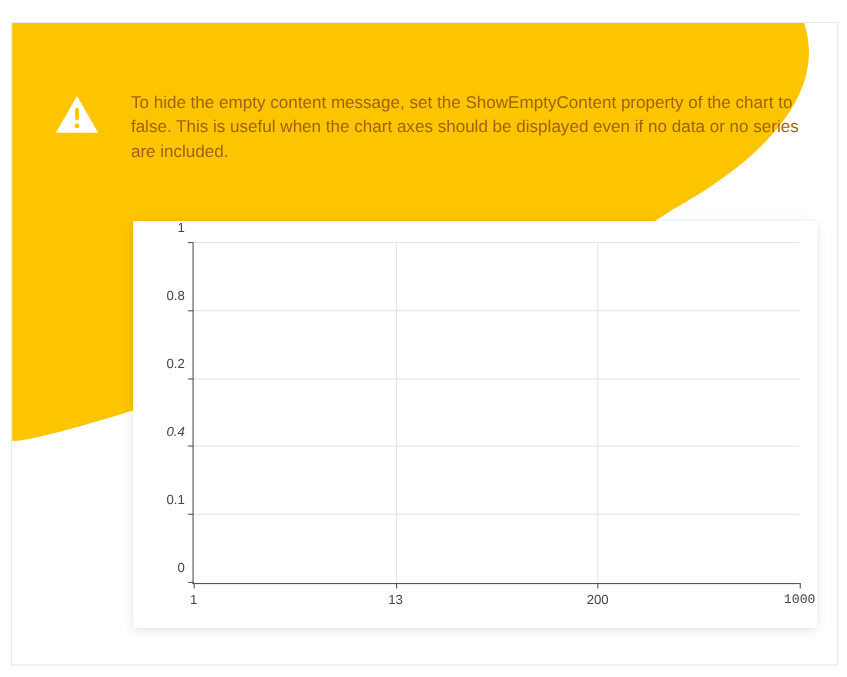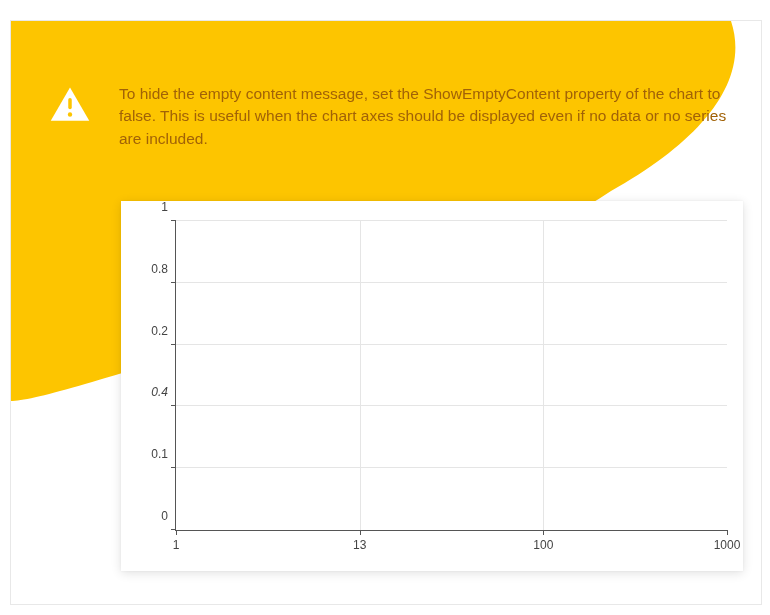--- a/index.html
+++ b/index.html
@@ -149,23 +149,23 @@
   <div class="chart-card">
     <div class="plot-area" id="plot-area">
 
     <div class="tick-x-mark" style="left: 0%;"></div>
         <div class="tick-x" style="left: 0%;">1</div>
         <div class="grid-v" style="left: 33.333%;"></div>
         <div class="tick-x-mark" style="left: 33.333%;"></div>
         <div class="tick-x" style="left: 33.333%;">13</div>
         <div class="grid-v" style="left: 66.666%;"></div>
         <div class="tick-x-mark" style="left: 66.666%;"></div>
-        <div class="tick-x" style="left: 66.666%;">100</div>
+        <div class="tick-x" style="left: 66.666%;">200</div>
         <div class="tick-x-mark" style="left: 100%;"></div>
-        <div class="tick-x" style="left: 100%;">1000</div>
+        <div class="tick-x" style="left: 100%; font-family: Liberation Mono, monospace;">1000</div>
         <div class="tick-y-mark" style="bottom: 0%;"></div>
         <div class="tick-y" style="bottom: 0%;">0</div>
         <div class="grid-h" style="bottom: 20%;"></div>
         <div class="tick-y-mark" style="bottom: 20%;"></div>
         <div class="tick-y" style="bottom: 20%;">0.1</div>
         <div class="grid-h" style="bottom: 40%;"></div>
         <div class="tick-y-mark" style="bottom: 40%;"></div>
         <div class="tick-y" style="bottom: 40%; font-style: italic;">0.4</div>
         <div class="grid-h" style="bottom: 60%;"></div>
         <div class="tick-y-mark" style="bottom: 60%;"></div>

